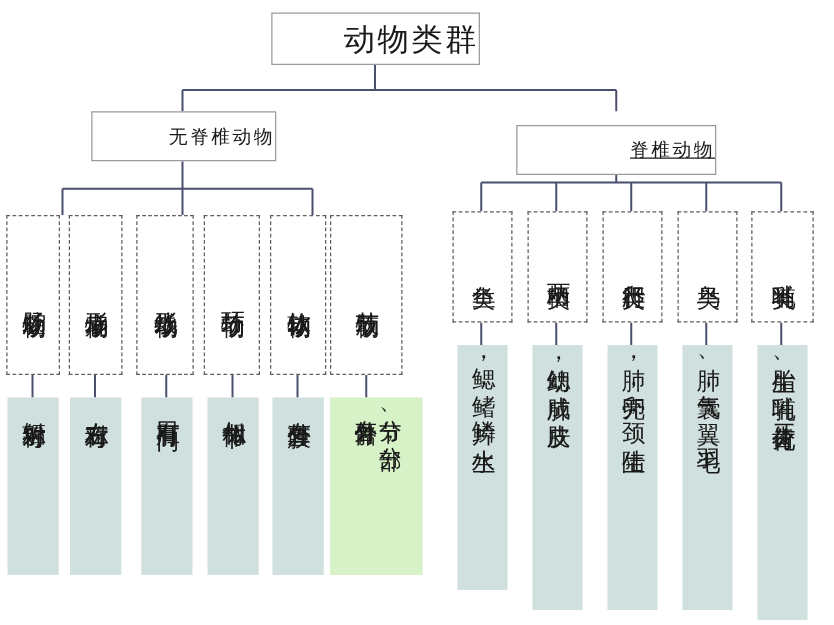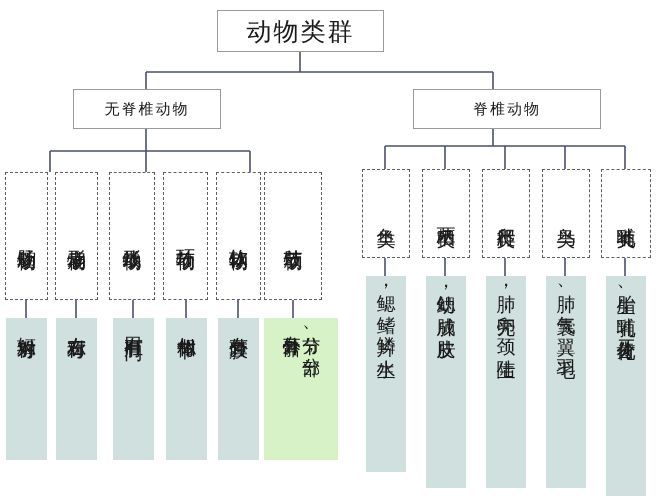--- a/index.html
+++ b/index.html
@@ -41,20 +41,21 @@
     z-index: 2;
     display: flex;
     align-items: center;
     justify-content: center;
     text-align: center;
   }
   
   .solid-box {
     border: 1px solid #9a9a9a;
     background: #ffffff;
+    justify-content: flex-end;
   }
   .root-label {
     font-size: 25px;
     letter-spacing: 2px;
     line-height: 1;
   }
   .l2-label {
     font-size: 15px;
     letter-spacing: 2px;
     line-height: 1;
@@ -139,21 +140,21 @@
   </svg>
 
   <div class="node solid-box" style="left:217px; top:10px; width:167px; height:42px;">
     <span class="root-label">动物类群</span>
   </div>
 
   <div class="node solid-box" style="left:73px; top:89px; width:148px; height:40px;">
     <span class="l2-label">无脊椎动物</span>
   </div>
 
-  <div class="node solid-box" style="left:413px; top:89px; width:188px; height:40px;">
+  <div class="node solid-box" style="left:413px; top:100px; width:160px; height:40px;text-decoration:underline;">
     <span class="l2-label">脊椎动物</span>
   </div>
 
   <div class="node dashed-box" style="left:5px; top:172px; width:43px; height:128px;">
     <span class="vtext l3-label">腔肠动物</span>
   </div>
   <div class="node dashed-box" style="left:55px; top:172px; width:43px; height:128px;">
     <span class="vtext l3-label">扁形动物</span>
   </div>
   <div class="node dashed-box" style="left:109px; top:172px; width:46px; height:128px;">

